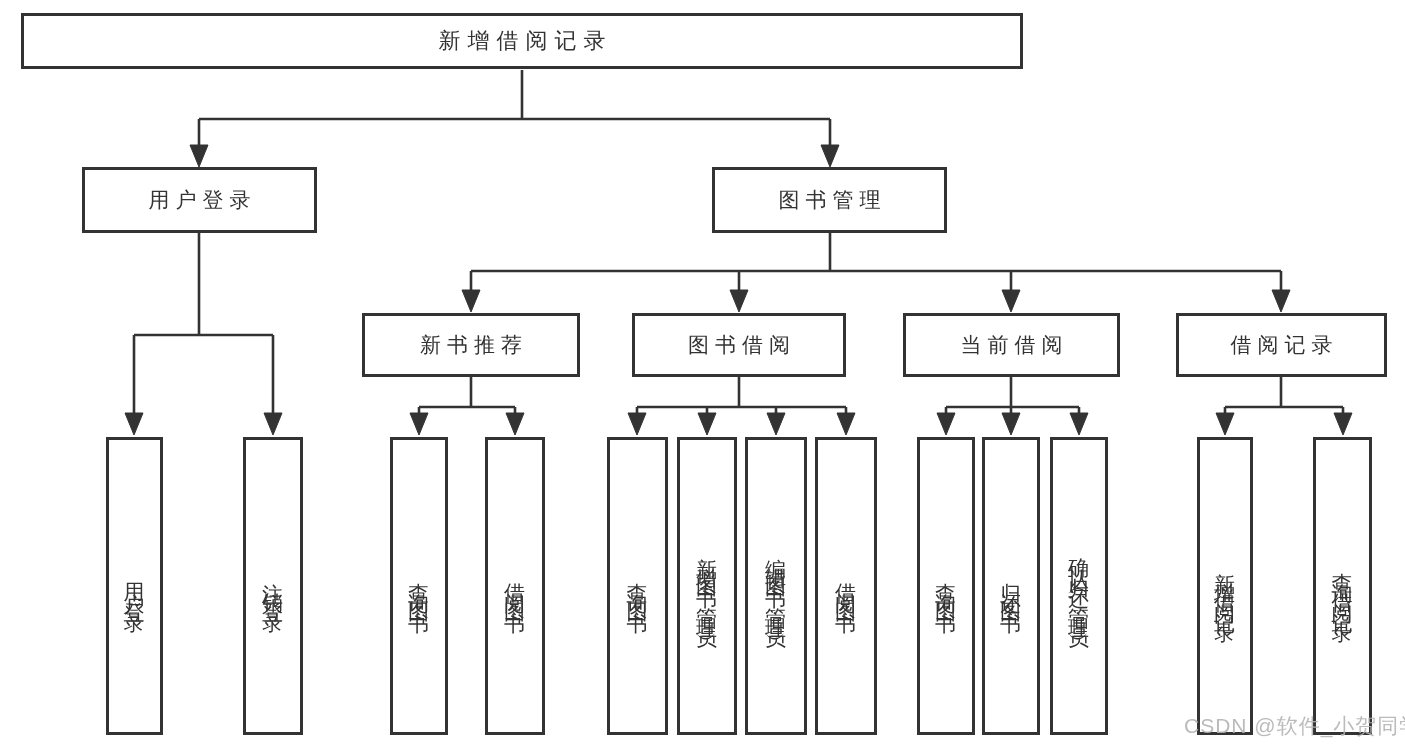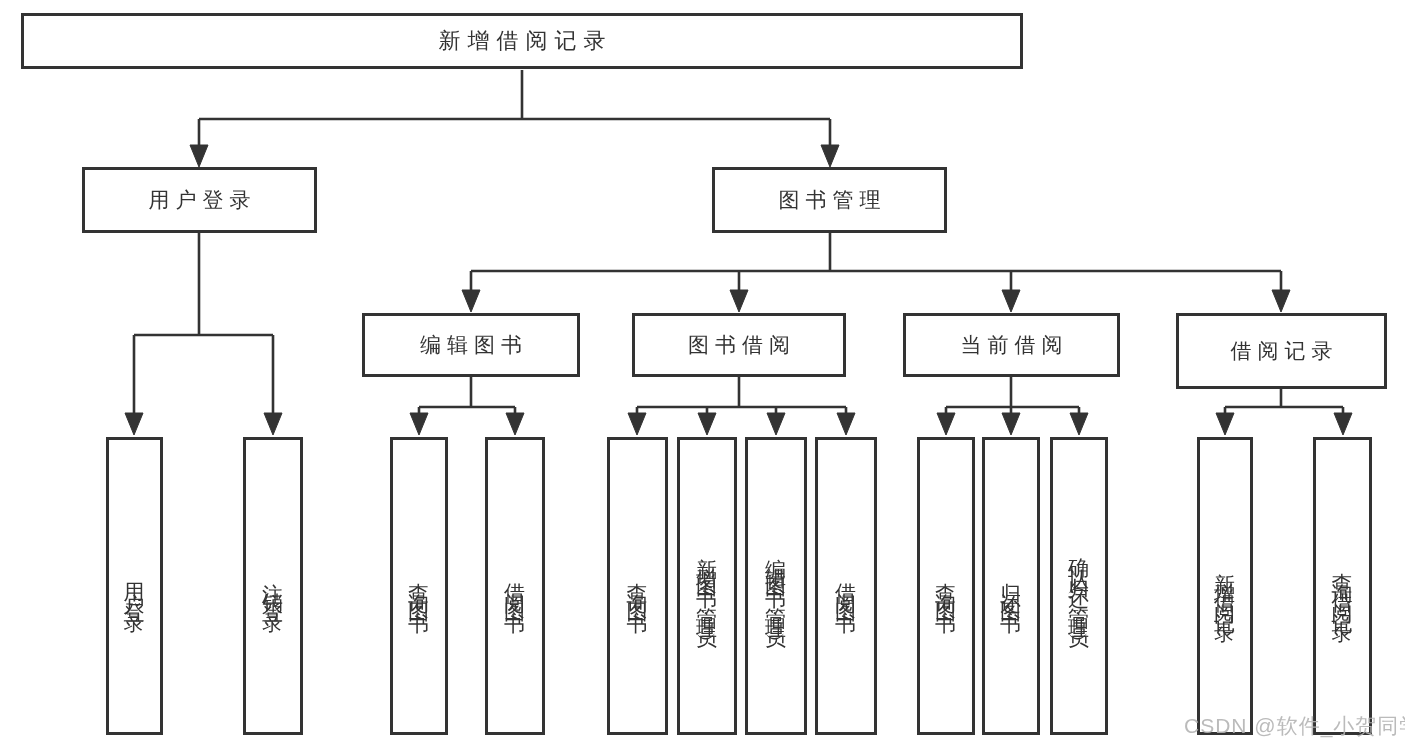--- a/index.html
+++ b/index.html
@@ -122,29 +122,29 @@
   </div>
 
   <div class="node" style="left:82px;top:167px;width:235px;height:66px">
     <span class="lbl">用户登录</span>
   </div>
   <div class="node" style="left:712px;top:167px;width:235px;height:66px">
     <span class="lbl">图书管理</span>
   </div>
 
   <div class="node" style="left:362px;top:313px;width:218px;height:64px">
-    <span class="lbl">编辑图书</span>
+    <span class="lbl">新书推荐</span>
   </div>
   <div class="node" style="left:903px;top:313px;width:217px;height:64px">
     <span class="lbl">当前借阅</span>
   </div>
   <div class="node" style="left:632px;top:313px;width:214px;height:64px">
     <span class="lbl">图书借阅</span>
   </div>
-  <div class="node" style="left:1176px;top:313px;width:211px;height:76px">
+  <div class="node" style="left:1176px;top:313px;width:211px;height:64px">
     <span class="lbl">借阅记录</span>
   </div>
 
   <div class="node leaf" style="left:106px;top:437px;width:57px;height:298px">
     <span class="lbl">用户登录</span>
   </div>
   <div class="node leaf" style="left:243px;top:437px;width:60px;height:298px">
     <span class="lbl">注销登录</span>
   </div>
 

